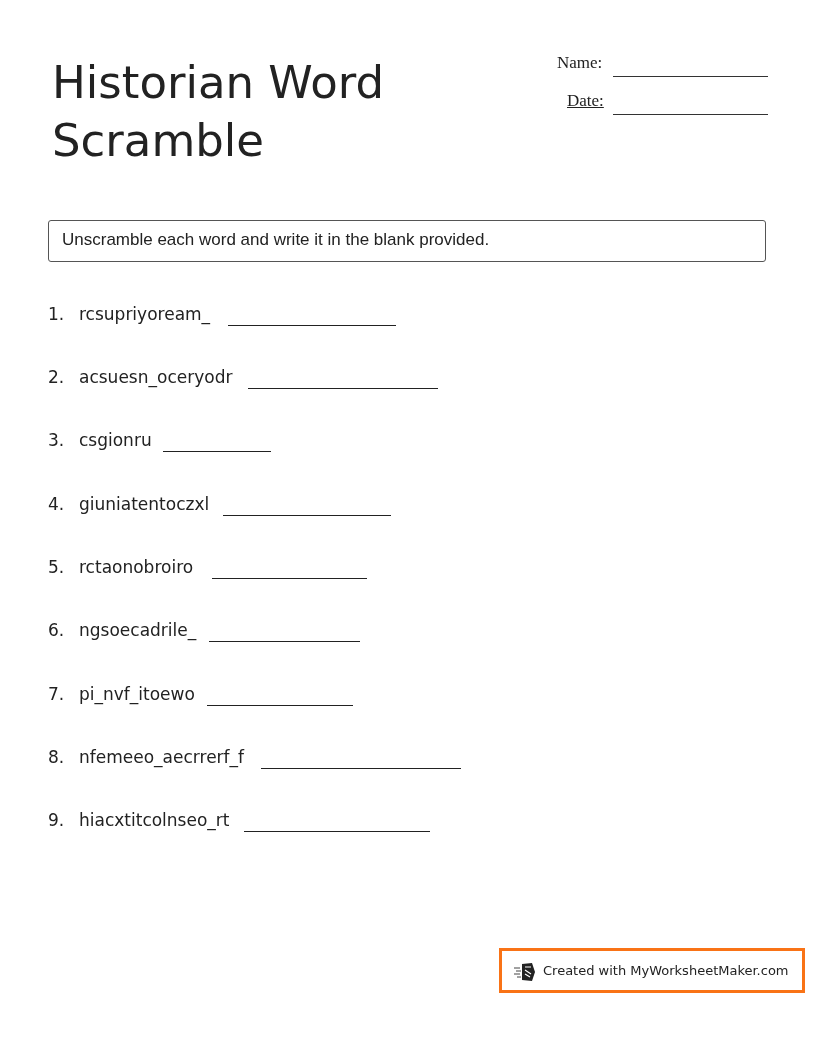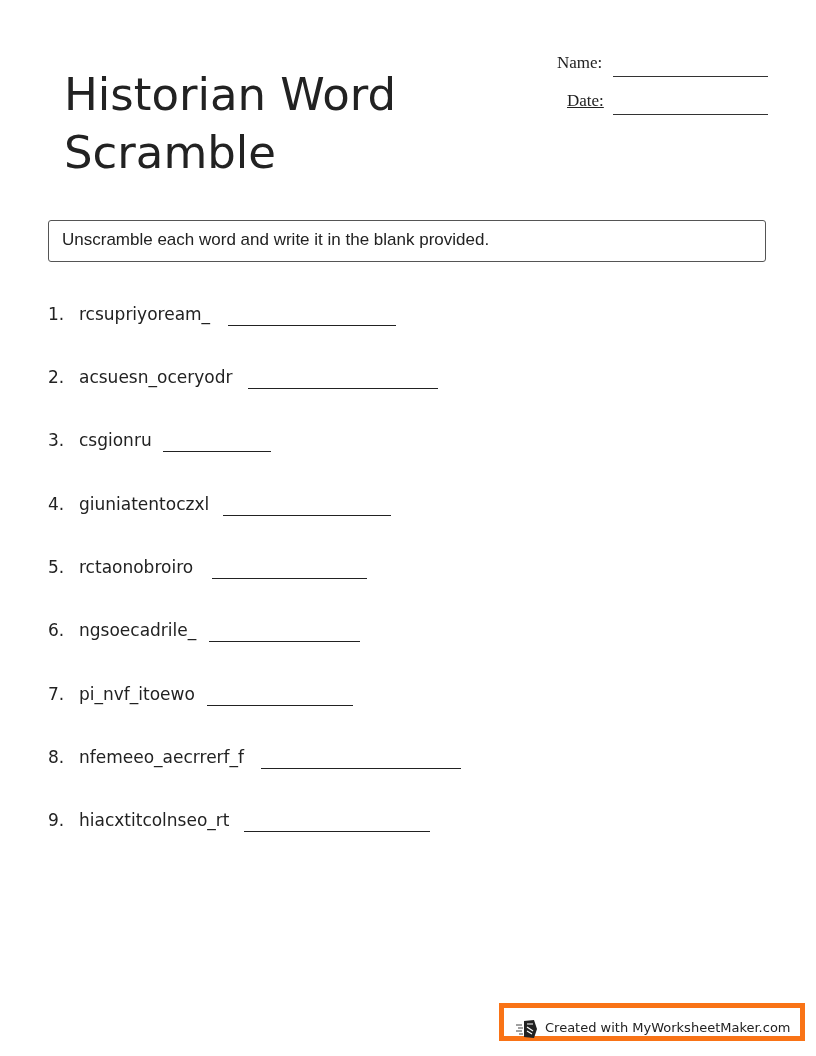--- a/index.html
+++ b/index.html
@@ -1,26 +1,26 @@
 <!DOCTYPE html>
 <html><head>
   <meta charset="utf-8">
   <style>
     html, body { margin: 0; padding: 0; background: #ffffff; }
     body { width: 816px; height: 1056px; position: relative; overflow: hidden; color: #222; font-family: "DejaVu Sans", sans-serif; }
-    .title { position: absolute; left: 48px; top: 50px; width: 420px; font-size: 45px; line-height: 58px; font-weight: normal; color: #222; margin: 16px; letter-spacing: 0px; }
+    .title { position: absolute; left: 48px; top: 50px; width: 420px; font-size: 45px; line-height: 58px; font-weight: normal; color: #222; margin: 4px; letter-spacing: 0px; }
     .meta { position: absolute; left: 540px; font-family: "Liberation Serif", serif; font-size: 17px; color: #222; }
     .meta-row { position: absolute; left: 0; top: 0; width: 672px; height: 30px; }
     .instructions { position: absolute; left: 48px; top: 220px; width: 718px; height: 42px; border: 1px solid #555; border-radius: 3px; box-sizing: border-box; text-align: center; }
     .instructions span { position: absolute; left: 13px; top: 9px; font-size: 17px; color: #222; font-family: "Liberation Sans", sans-serif; font-stretch: condensed; }
     .item { position: absolute; left: 48px; height: 30px; width: 720px; }
     .item .num { position: absolute; left: 0; top: 0; font-size: 17px; color: #222; }
     .item .word { position: absolute; left: 31px; top: 0; font-size: 17px; color: #222; white-space: nowrap; text-align: center; }
     .item .blank { position: absolute; top: 21px; border-bottom: 1.5px solid #222; height: 0; }
-    .footer { position: absolute; left: 499px; top: 1003px; width: 306px; height: 38px; border: 5px solid #f97316; box-sizing: border-box; }
+    .footer { position: absolute; left: 499px; top: 948px; width: 306px; height: 45px; border: 3px solid #f97316; box-sizing: border-box; }
     .footer .logo { position: absolute; left: 12px; top: 11px; width: 22px; height: 20px; }
     .footer .txt { position: absolute; left: 41px; top: 12px; font-size: 13px; color: #222; white-space: nowrap; }
   </style>
 </head>
 <body>
 
 <h1 class="title">Historian Word Scramble</h1>
 
 <div class="meta-row" style="top:53px;">
   <span class="meta" style="left:557px; top:0;">Name:</span>

